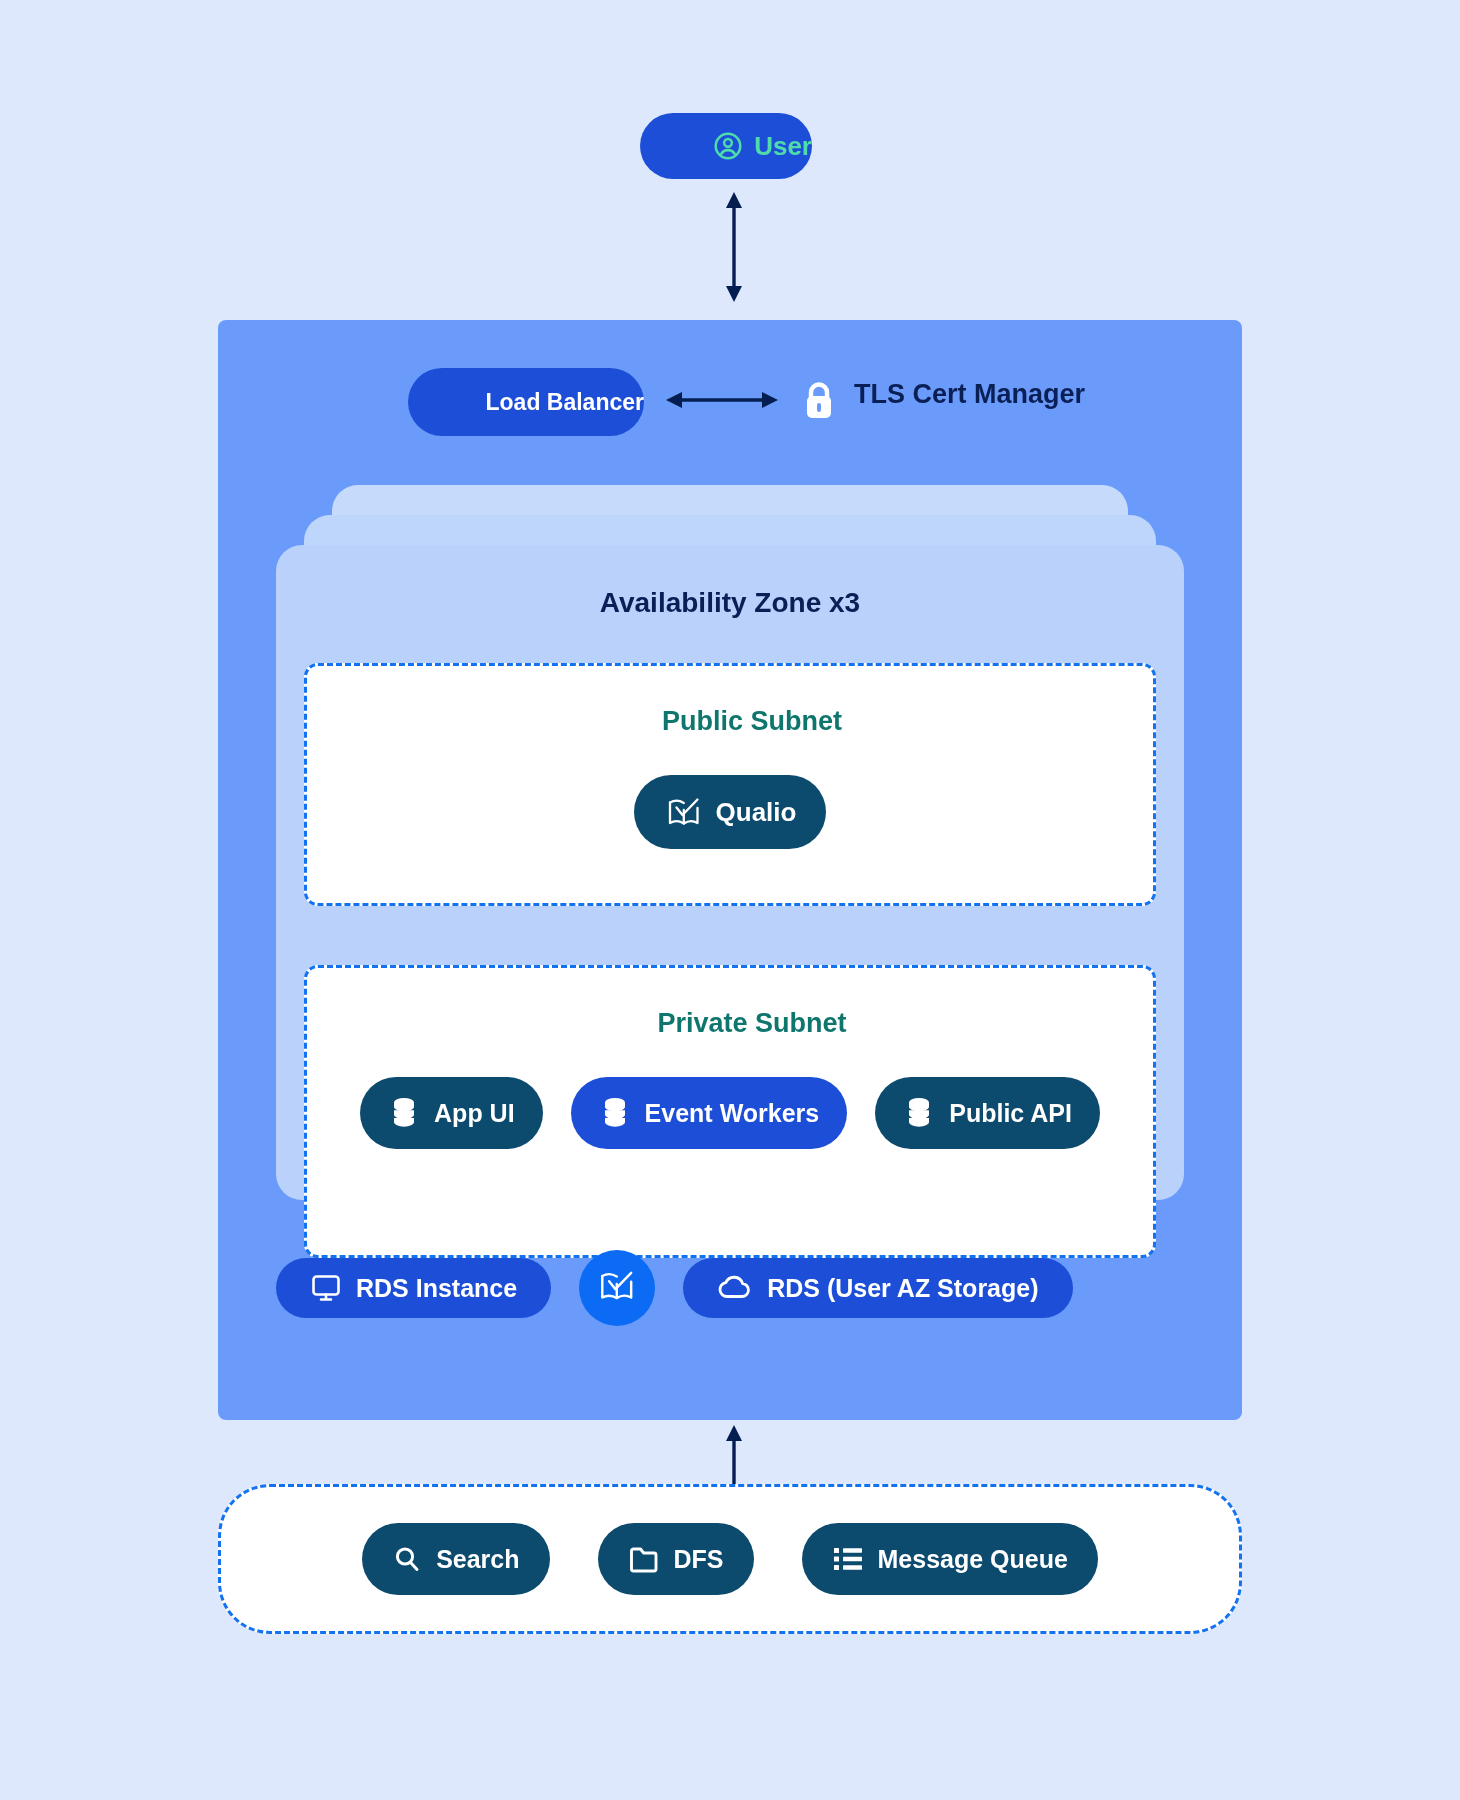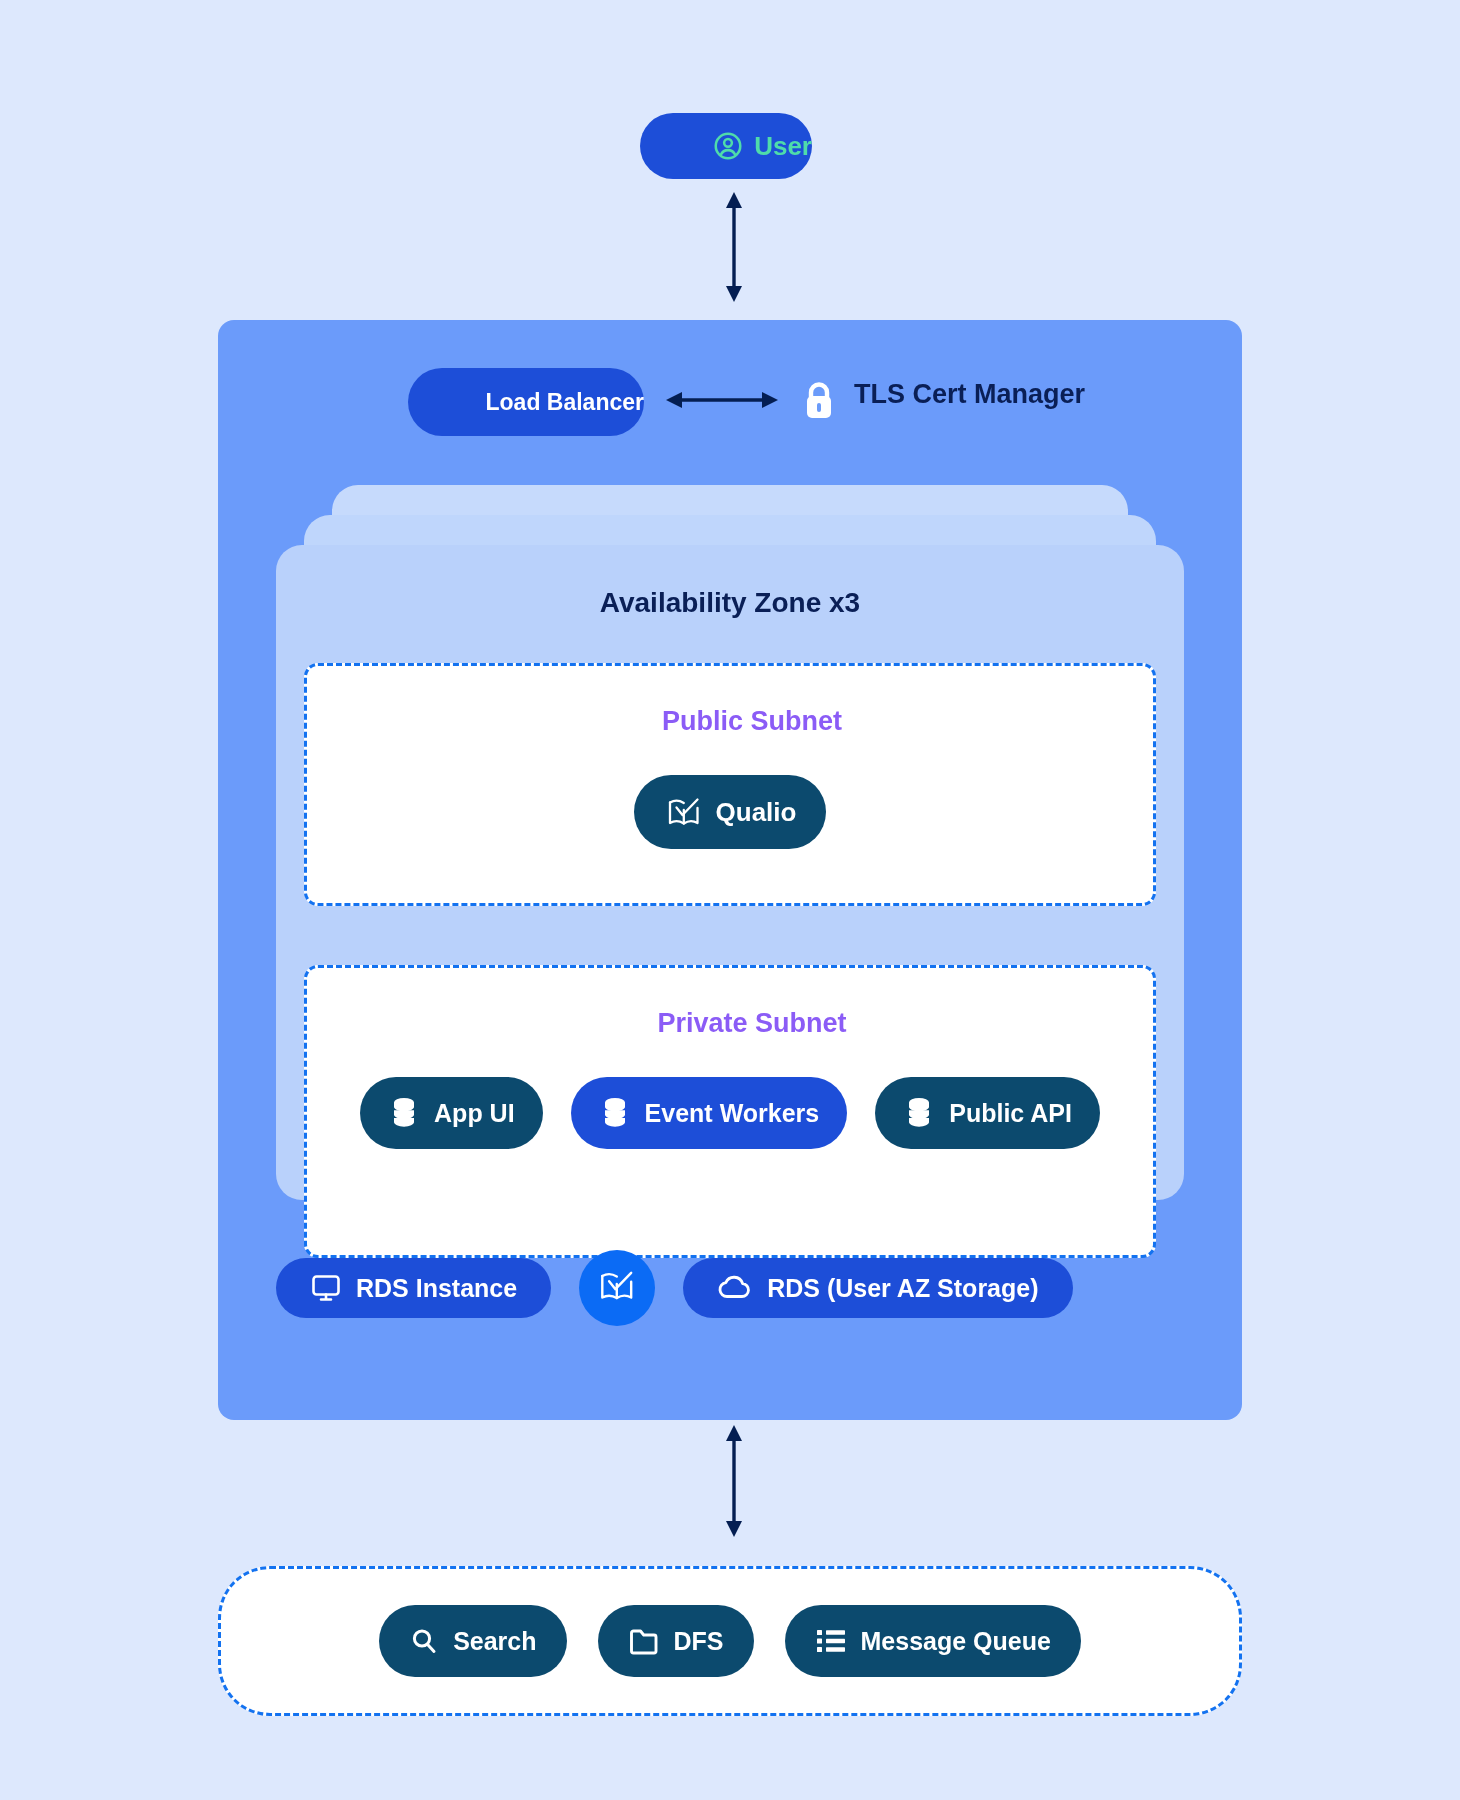--- a/index.html
+++ b/index.html
@@ -59,21 +59,21 @@
   .arrow-bottom { top: 1425px; height: 112px; }
 
   
   .vpc {
     position: absolute;
     left: 218px;
     top: 320px;
     width: 1024px;
     height: 1100px;
     background: #6b9bfa;
-    border-radius: 16px;
+    border-radius: 8px;
   }
 
   
   .lb-row {
     position: absolute;
     left: 190px;
     top: 48px;
     display: flex;
     align-items: center;
   }
@@ -146,21 +146,21 @@
     border: 3px dashed #1372f0;
     border-radius: 14px;
     box-sizing: border-box;
   }
   .subnet-public { top: 118px; height: 243px; }
   .subnet-private { top: 420px; height: 293px; }
   .subnet-title {
     text-align: center;
     font-size: 27px;
     font-weight: 700;
-    color: #8b5cf6;
+    color: #0f766e;
     margin-top: 40px;
     padding-left: 44px;
   }
   .subnet-items {
     display: flex;
     justify-content: center;
     align-items: center;
     gap: 28px;
     margin-top: 38px;
   }
@@ -199,31 +199,31 @@
     display: flex;
     align-items: center;
     justify-content: center;
     flex: 0 0 auto;
   }
 
   
   .services {
     position: absolute;
     left: 218px;
-    top: 1566px;
+    top: 1484px;
     width: 1024px;
     height: 150px;
     background: #ffffff;
     border: 3px dashed #1372f0;
     border-radius: 52px;
     box-sizing: border-box;
     display: flex;
     align-items: center;
     justify-content: center;
-    gap: 31px;
+    gap: 48px;
   }
   .svc-pill {
     height: 72px;
     padding: 0 30px;
     font-size: 25px;
   }
 </style>
 </head>
 <body>
 

